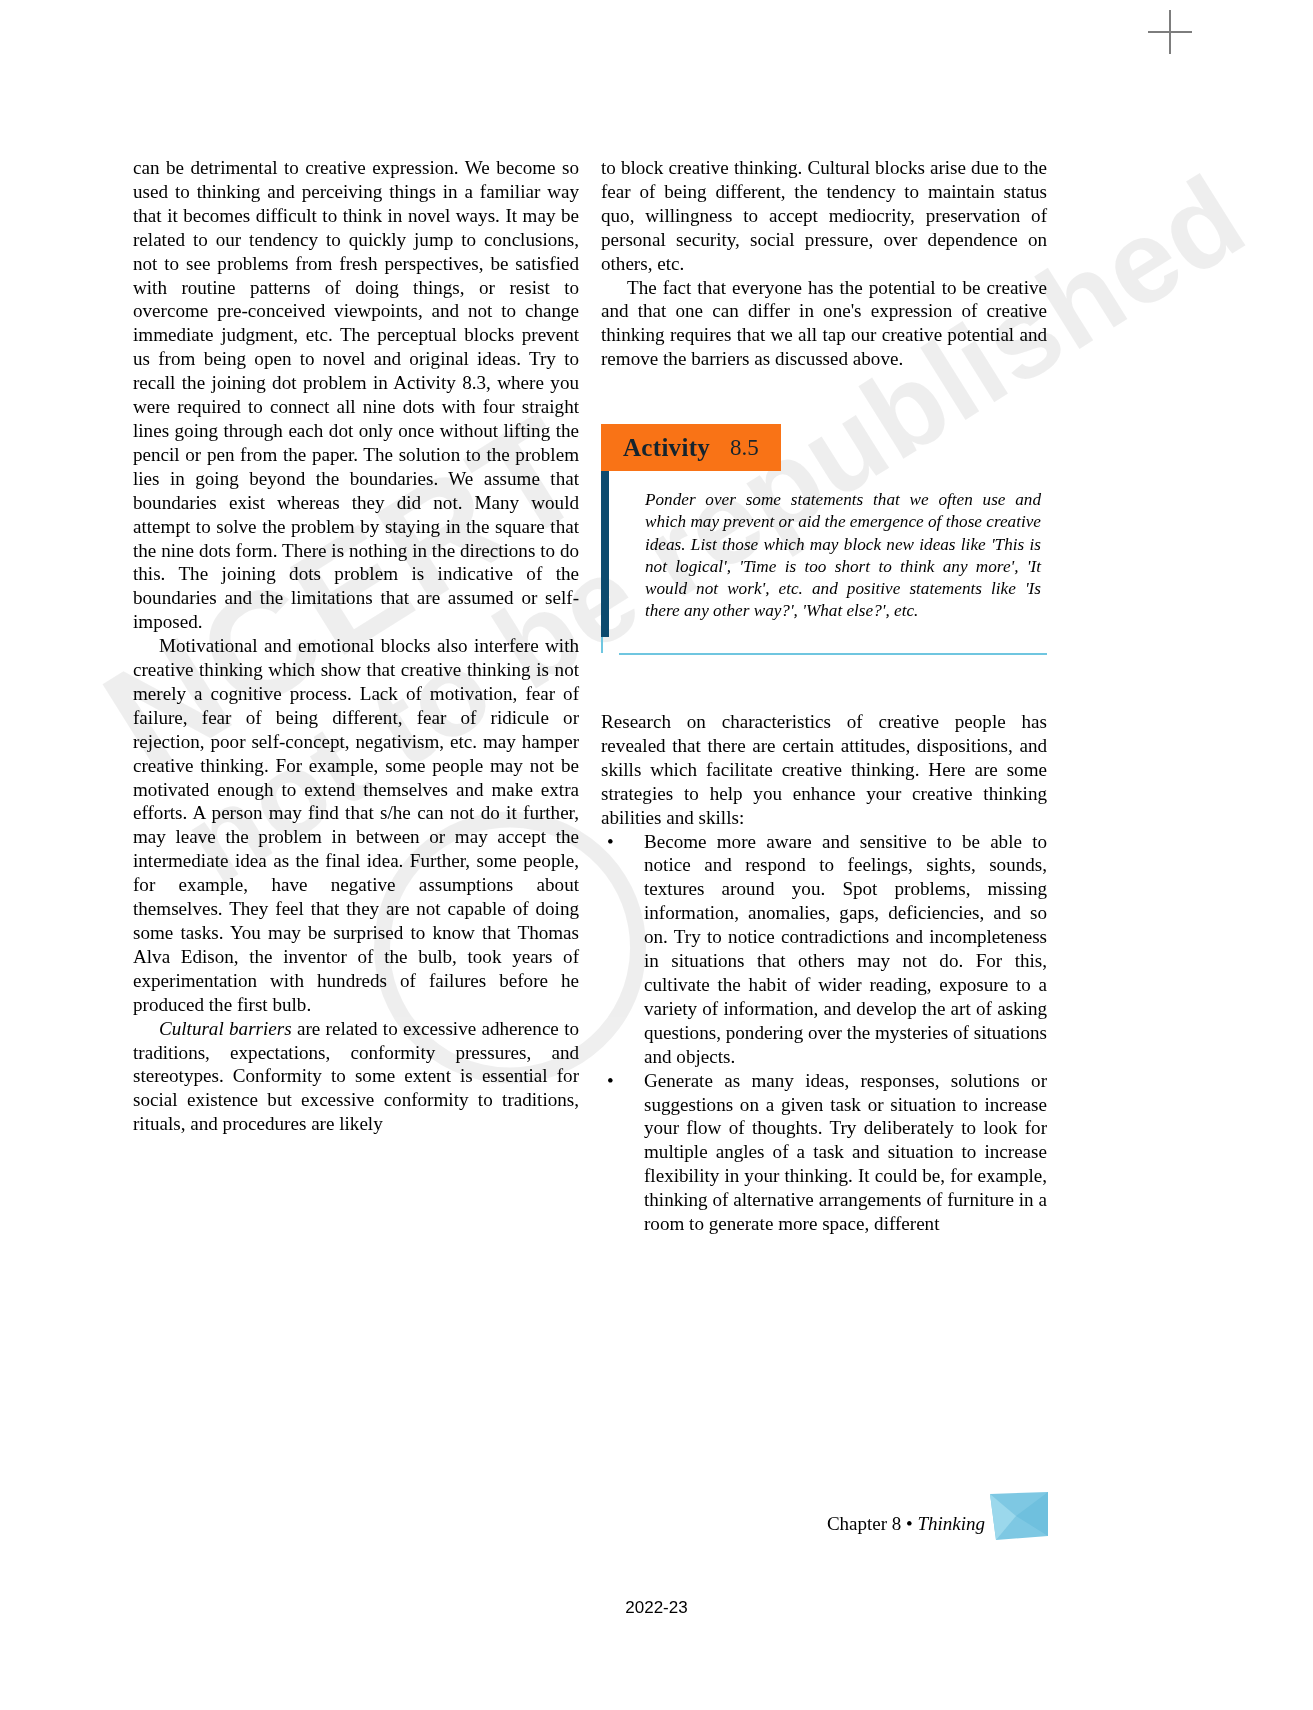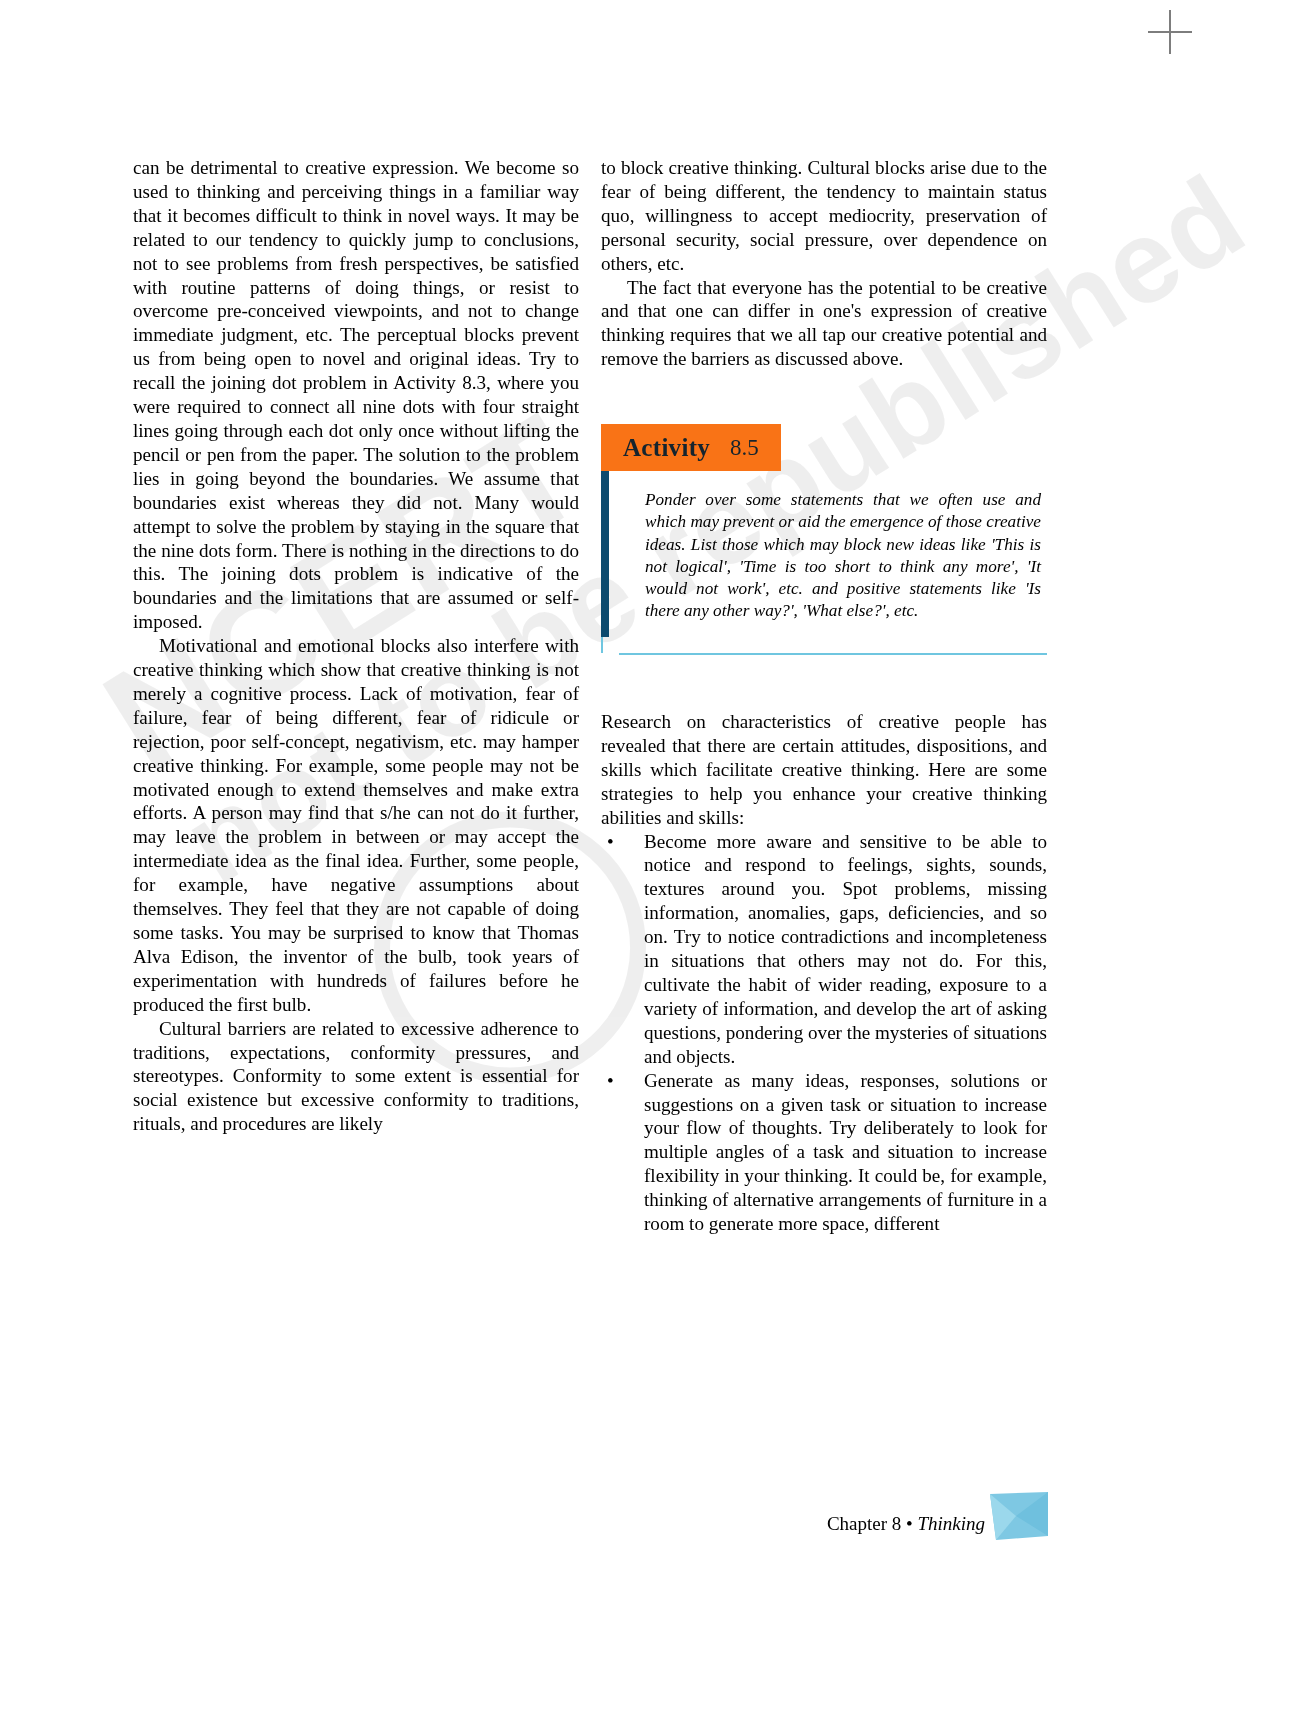--- a/index.html
+++ b/index.html
@@ -46,21 +46,21 @@
     font-size:19.1px; line-height:23.9px;
     text-align:justify;
     text-justify:inter-word;
     hyphens:none;
   }
   .col-left  { left:133px; }
   .col-right { left:601px; }
 
   .col p { margin:0; }
   .col p.ind { text-indent:26px; }
-  .ital { }
+  .ital { font-style:italic; }
 
   
   .activity {
     position:absolute; left:601px; top:424px; width:446px;
   }
   .activity-head {
     background:#f97316;
     width:180px; height:47px;
     display:flex; align-items:center;
     padding-left:22px;
@@ -216,14 +216,15 @@
 
   <div class="page-badge">
     <svg class="shape" viewBox="0 0 62 48">
       <polygon points="4,2 62,0 62,44 10,48" fill="#7ec8e3"></polygon>
       <polygon points="4,2 30,24 10,48" fill="#9bd8ec"></polygon>
       <polygon points="30,24 62,0 62,44" fill="#6fc0de"></polygon>
     </svg>
     <div class="num">161</div>
   </div>
 
+  <div class="year">2022-23</div>
 
 </div>
 
 </body></html>

